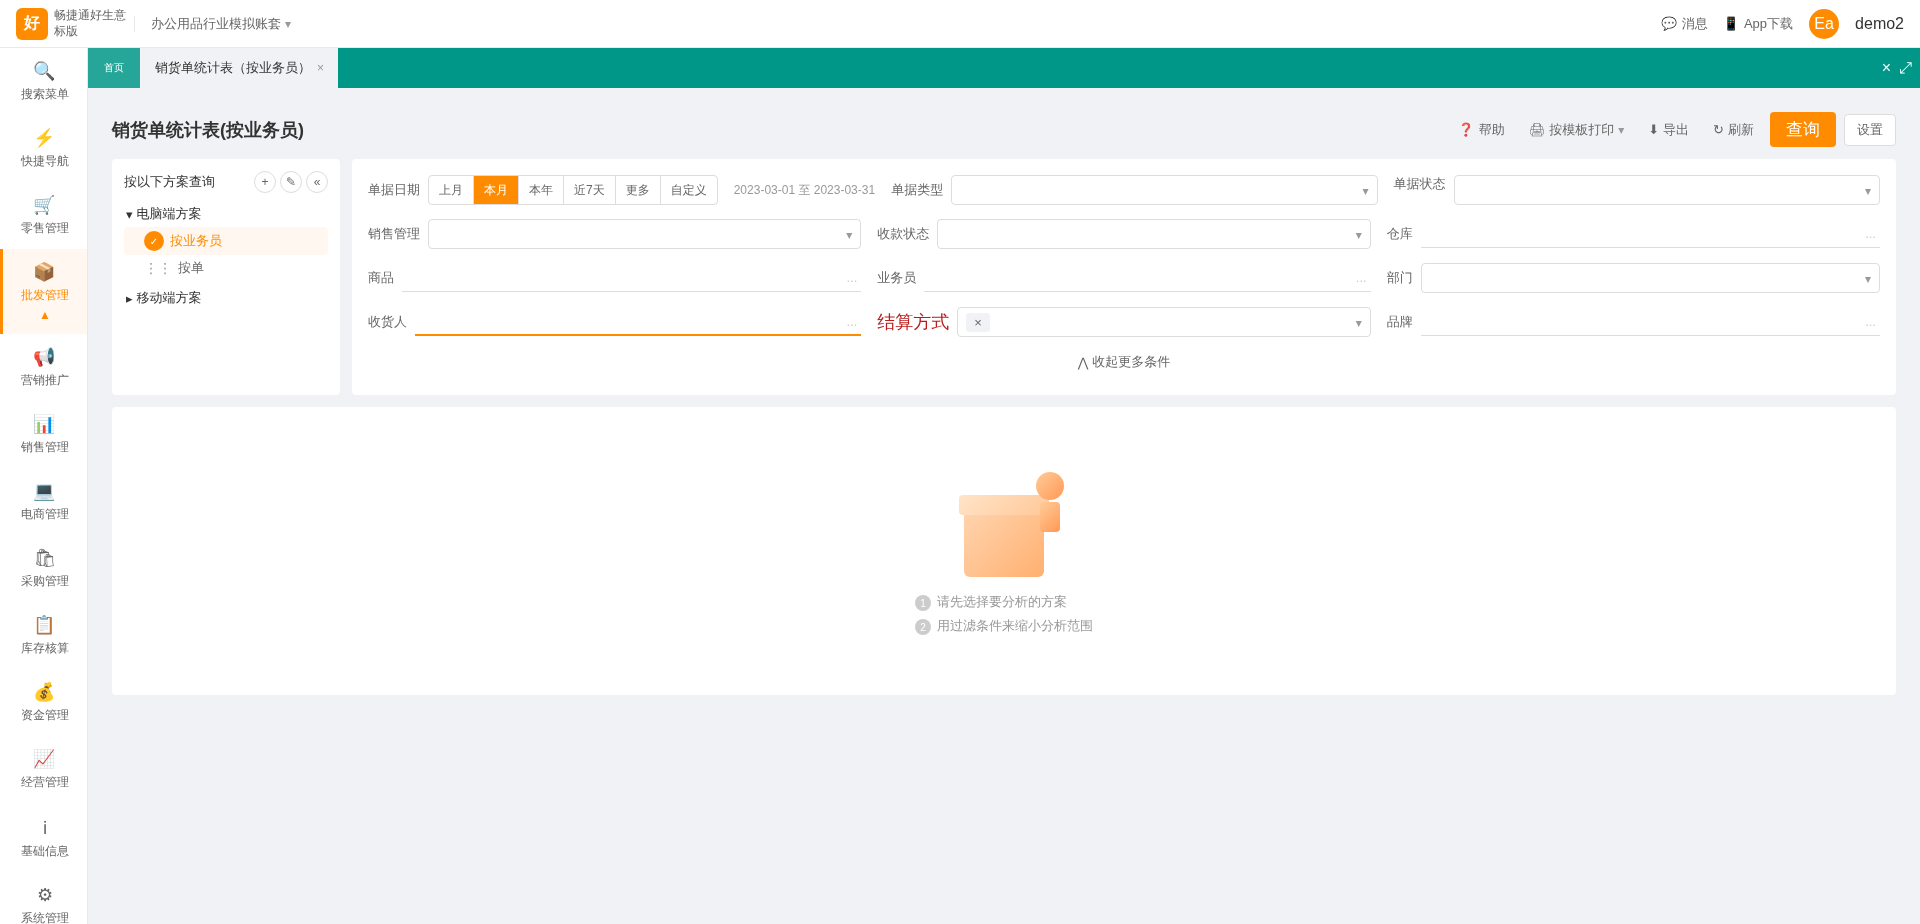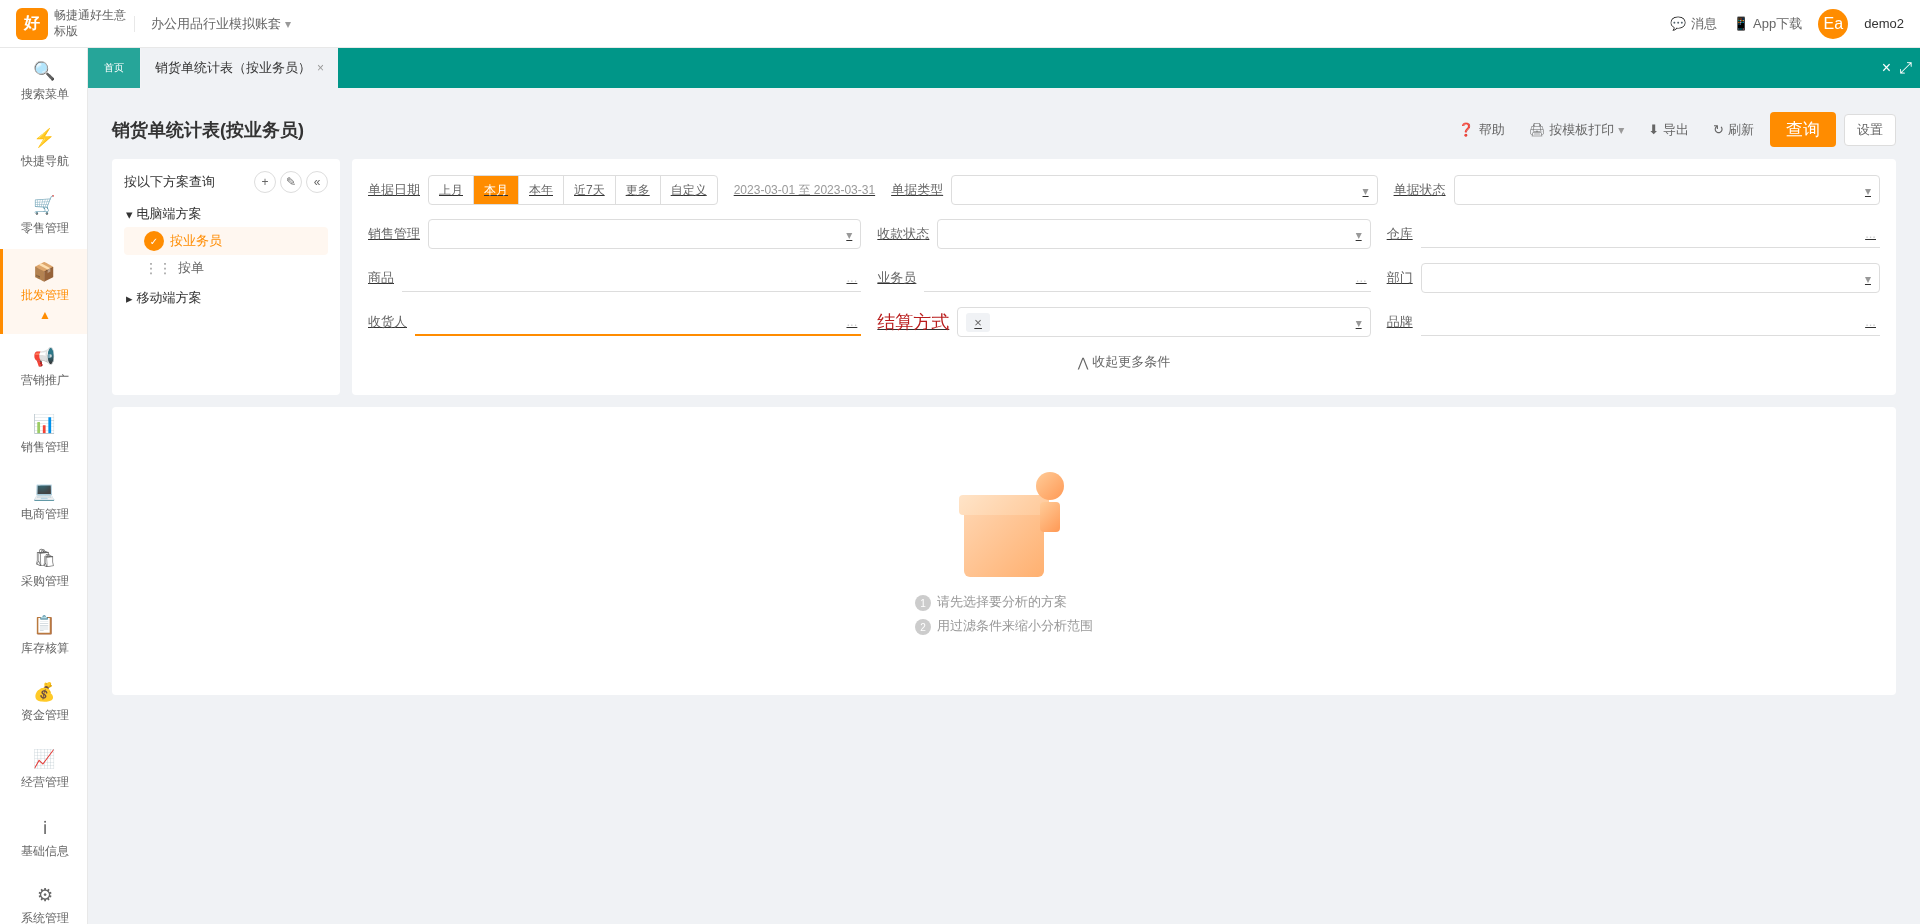--- a/index.html
+++ b/index.html
@@ -17,21 +17,21 @@
       flex-shrink: 0;
     }
     .top-header-left { display: flex; align-items: center; gap: 8px; }
     .logo-area { display: flex; align-items: center; gap: 6px; cursor: pointer; }
     .logo-icon { width: 32px; height: 32px; background: #ff8c00; border-radius: 6px; display: flex; align-items: center; justify-content: center; color: white; font-size: 16px; font-weight: bold; }
     .logo-text { font-size: 12px; color: #666; line-height: 1.3; }
     .app-selector { display: flex; align-items: center; gap: 4px; color: #666; font-size: 13px; cursor: pointer; padding: 4px 8px; border-radius: 4px; }
     .top-header-right { display: flex; align-items: center; gap: 16px; }
     .header-action { display: flex; align-items: center; gap: 4px; color: #666; font-size: 13px; cursor: pointer; }
     .avatar { width: 30px; height: 30px; border-radius: 50%; background: #ff8c00; overflow: hidden; display: flex; align-items: center; justify-content: center; color: white; font-size: 16px; }
-    .user-name { color: #333; font-size: 13px; cursor: pointer; }
+    .user-name { color: #333; font-size: 16px; cursor: pointer; }
 
     
     .main-layout { display: flex; flex: 1; overflow: hidden; }
 
     
     .sidebar { width: 88px; background: #fff; border-right: 1px solid #e8e8e8; display: flex; flex-direction: column; overflow-y: auto; flex-shrink: 0; }
     .sidebar-item { display: flex; flex-direction: column; align-items: center; padding: 12px 4px; cursor: pointer; color: #666; font-size: 12px; gap: 4px; border-left: 3px solid transparent; }
     .sidebar-item.active { color: #ff8c00; background: #fff7f0; border-left-color: #ff8c00; }
     .sidebar-icon { font-size: 18px; }
 
@@ -73,21 +73,21 @@
     .scheme-panel-tools { display: flex; gap: 4px; }
     .scheme-tool-btn { width: 22px; height: 22px; border-radius: 50%; border: 1px solid #ddd; background: white; cursor: pointer; display: flex; align-items: center; justify-content: center; font-size: 12px; color: #666; }
     .scheme-tree { font-size: 13px; }
     .scheme-group { margin-bottom: 4px; }
     .scheme-group-header { display: flex; align-items: center; gap: 4px; padding: 4px 2px; color: #333; cursor: pointer; }
     .scheme-child { padding: 4px 8px 4px 20px; display: flex; align-items: center; gap: 6px; cursor: pointer; color: #666; border-radius: 4px; }
     .scheme-child.active { background: #fff7f0; color: #ff8c00; }
     .scheme-child-icon { width: 20px; height: 20px; border-radius: 50%; background: #ff8c00; color: white; font-size: 10px; display: flex; align-items: center; justify-content: center; }
 
     
-    .filter-panel { flex: 1; background: white; border-radius: 4px; padding: 16px; text-decoration: underline; }
+    .filter-panel { flex: 1; background: white; border-radius: 4px; padding: 16px; }
     .filter-group { display: flex; align-items: center; border: 1px solid #ddd; border-radius: 4px; overflow: hidden; height: 30px; }
     .filter-group-item { padding: 0 10px; height: 100%; display: flex; align-items: center; font-size: 12px; color: #666; cursor: pointer; border-right: 1px solid #ddd; white-space: nowrap; }
     .filter-group-item:last-child { border-right: none; }
     .filter-group-item.active { background: #ff8c00; color: white; }
     .date-range { font-size: 12px; color: #999; margin-left: 8px; }
 
     .filter-select { flex: 1; height: 30px; border: 1px solid #ddd; border-radius: 4px; padding: 0 8px; font-size: 13px; display: flex; align-items: center; justify-content: space-between; cursor: pointer; }
 
     
     .collapse-bar { text-align: center; padding: 8px; }
@@ -297,21 +297,21 @@
             </div>
 
             <div style="display:flex;align-items:center;gap:8px;flex:1;">
               <span style="color:#666;font-size:13px;white-space:nowrap;">单据类型</span>
               <div class="filter-select" style="flex:1;min-width:120px;">
                 <span style="color:#ccc;"></span>
                 <span class="chevron-down"></span>
               </div>
             </div>
 
-            <div style="display:flex;align-items:center;gap:8px;flex:1;">
+            <div style="display:flex;align-items:flex-start;gap:8px;flex:1;">
               <span style="color:#666;font-size:13px;white-space:nowrap;">单据状态</span>
               <div class="filter-select" style="flex:1;min-width:120px;">
                 <span style="color:#ccc;"></span>
                 <span class="chevron-down"></span>
               </div>
             </div>
           </div>
 
           <div style="display:flex;align-items:center;gap:16px;margin-bottom:14px;">
             <div style="display:flex;align-items:center;gap:8px;flex:1;">

